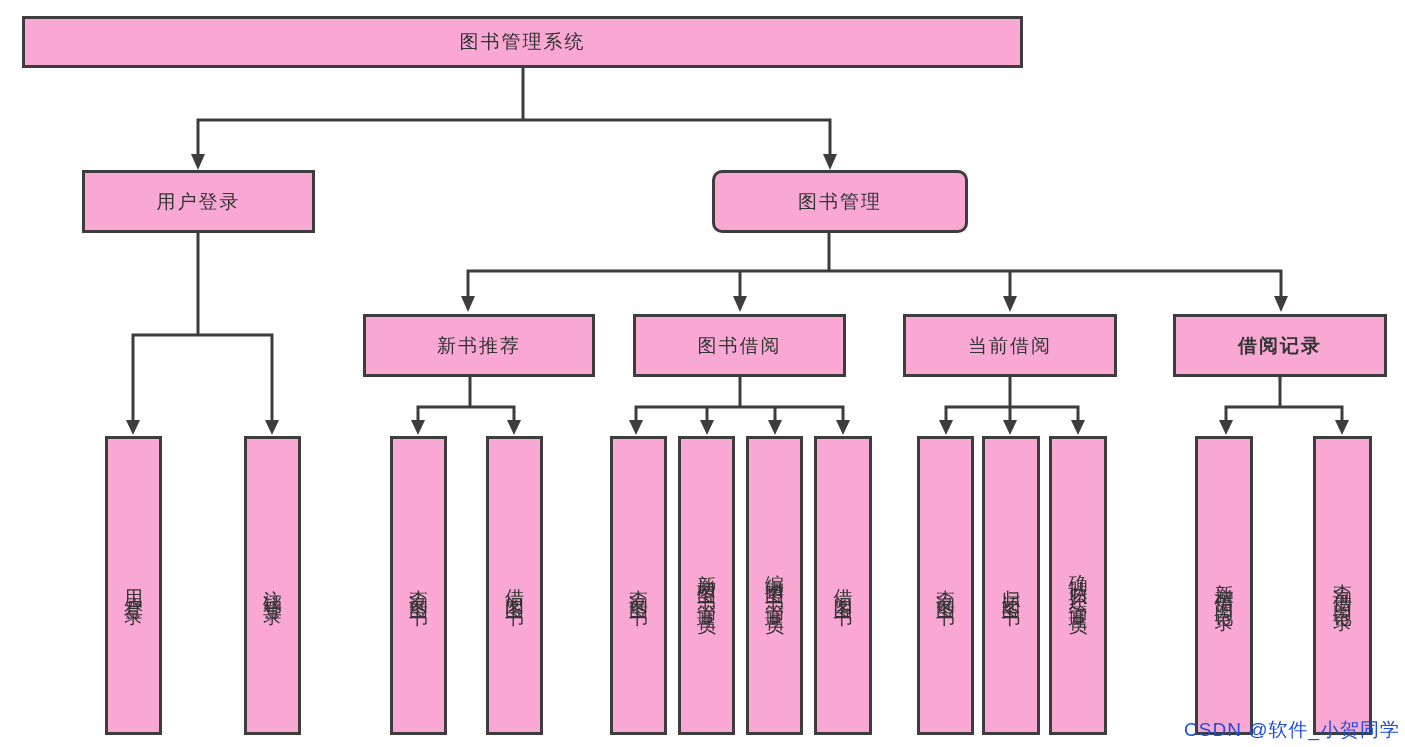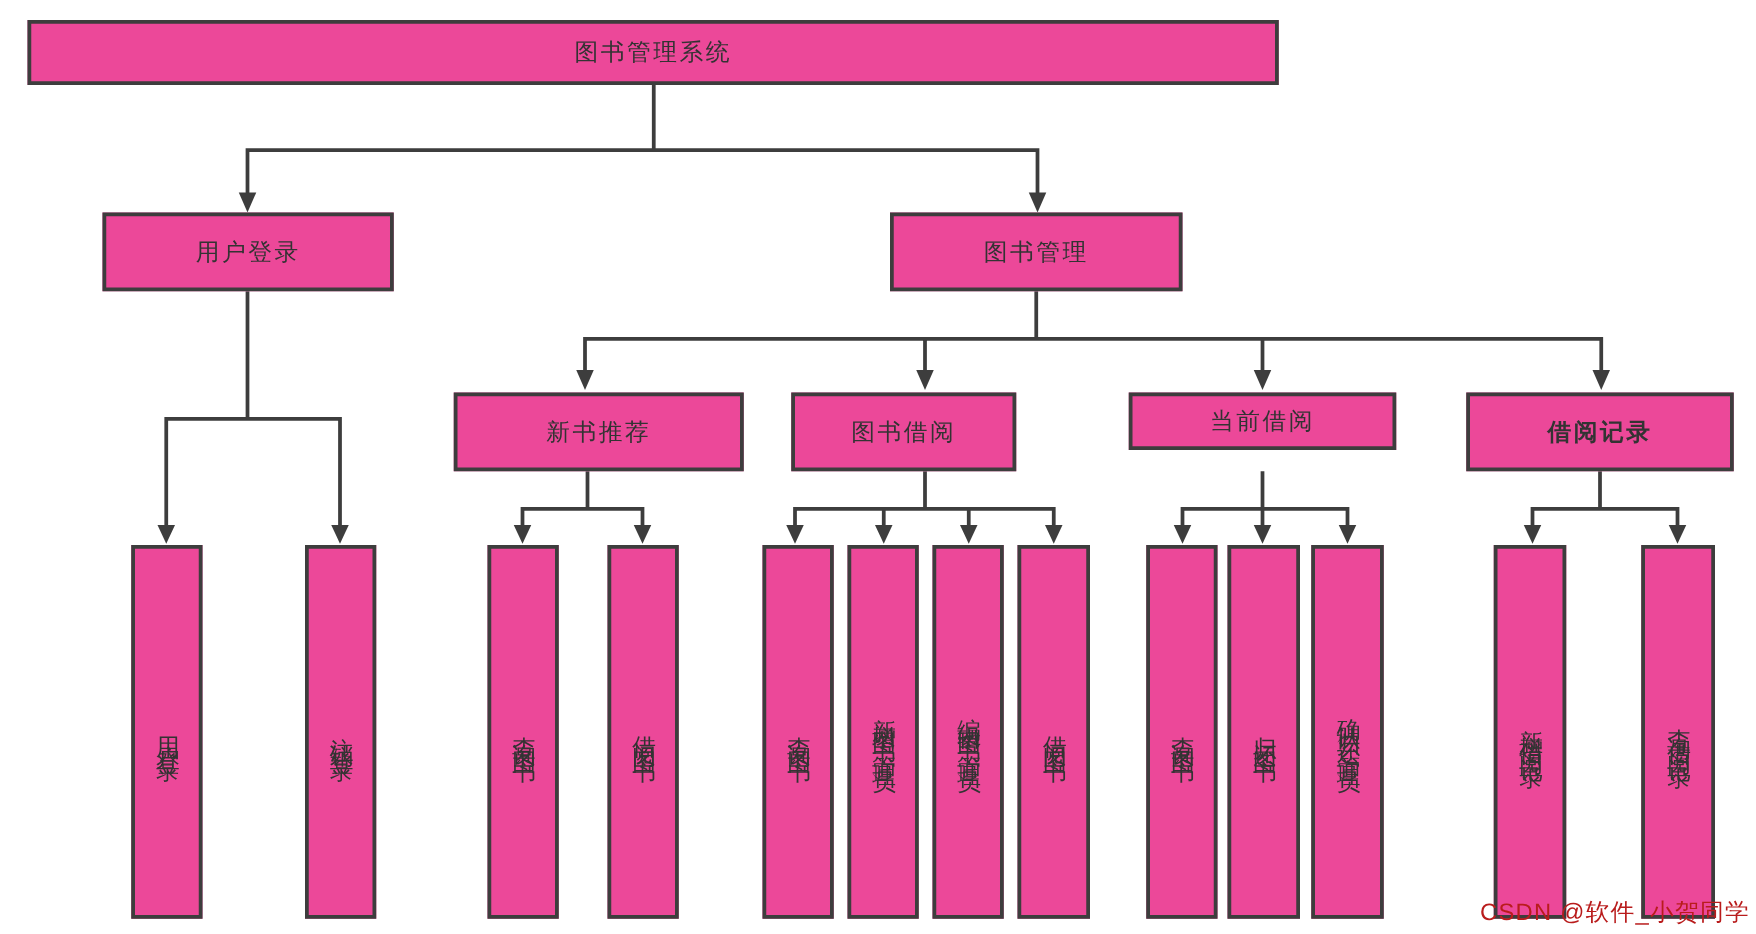--- a/index.html
+++ b/index.html
@@ -4,33 +4,33 @@
 <style>
   * { margin:0; padding:0; box-sizing:border-box; }
   html,body { background:#ffffff; }
   body { font-family:"Liberation Sans", sans-serif; }
   .canvas {
     position:relative; width:1405px; height:747px;
     background:#ffffff; overflow:hidden;
   }
   .connectors { position:absolute; left:0; top:0; pointer-events:none; }
   .node {
-    position:absolute; background:#ec4899;
+    position:absolute; background:#f9a8d4;
     border:3px solid #3d3d3d; color:#333333;
     display:flex; align-items:center; justify-content:center;
     text-align:center;
   }
   .hbox { font-size:19px; letter-spacing:2px; }
   .vbox > span {
     writing-mode:vertical-rl; text-orientation:mixed;
     font-size:19px; letter-spacing:6px; line-height:1.25;
   }
   .watermark {
     position:absolute; right:5px; bottom:4px;
-    font-size:19px; letter-spacing:1px; color:#b91c1c;
+    font-size:19px; letter-spacing:1px; color:#1d4ed8;
     white-space:nowrap;
   }
 </style>
 </head>
 <body>
 
 <div class="canvas">
 
   <svg class="connectors" width="1405" height="747" viewBox="0 0 1405 747">
     <g stroke="#3d3d3d" stroke-width="3" fill="none">
@@ -86,31 +86,31 @@
     </g>
   </svg>
 
   <div class="node hbox" style="left:22px; top:16px; width:1001px; height:52px;">
     <span>图书管理系统</span>
   </div>
 
   <div class="node hbox" style="left:82px; top:170px; width:233px; height:63px;">
     <span>用户登录</span>
   </div>
-  <div class="node hbox" style="left:712px; top:170px; width:234px; height:63px;">
+  <div class="node hbox" style="left:712px; top:170px; width:256px; height:63px;border-radius:10px;">
     <span>图书管理</span>
   </div>
 
   <div class="node hbox" style="left:363px; top:314px; width:232px; height:63px;">
     <span>新书推荐</span>
   </div>
-  <div class="node hbox" style="left:633px; top:314px; width:180px; height:63px;text-align:center;">
+  <div class="node hbox" style="left:633px; top:314px; width:213px; height:63px;text-align:center;">
     <span>图书借阅</span>
   </div>
-  <div class="node hbox" style="left:903px; top:314px; width:214px; height:46px;">
+  <div class="node hbox" style="left:903px; top:314px; width:214px; height:63px;">
     <span>当前借阅</span>
   </div>
   <div class="node hbox" style="left:1173px; top:314px; width:214px; height:63px;font-weight:bold;">
     <span>借阅记录</span>
   </div>
 
   <div class="node vbox" style="left:105px; top:436px; width:57px; height:299px;">
     <span>用户登录</span>
   </div>
   <div class="node vbox" style="left:244px; top:436px; width:57px; height:299px;">

